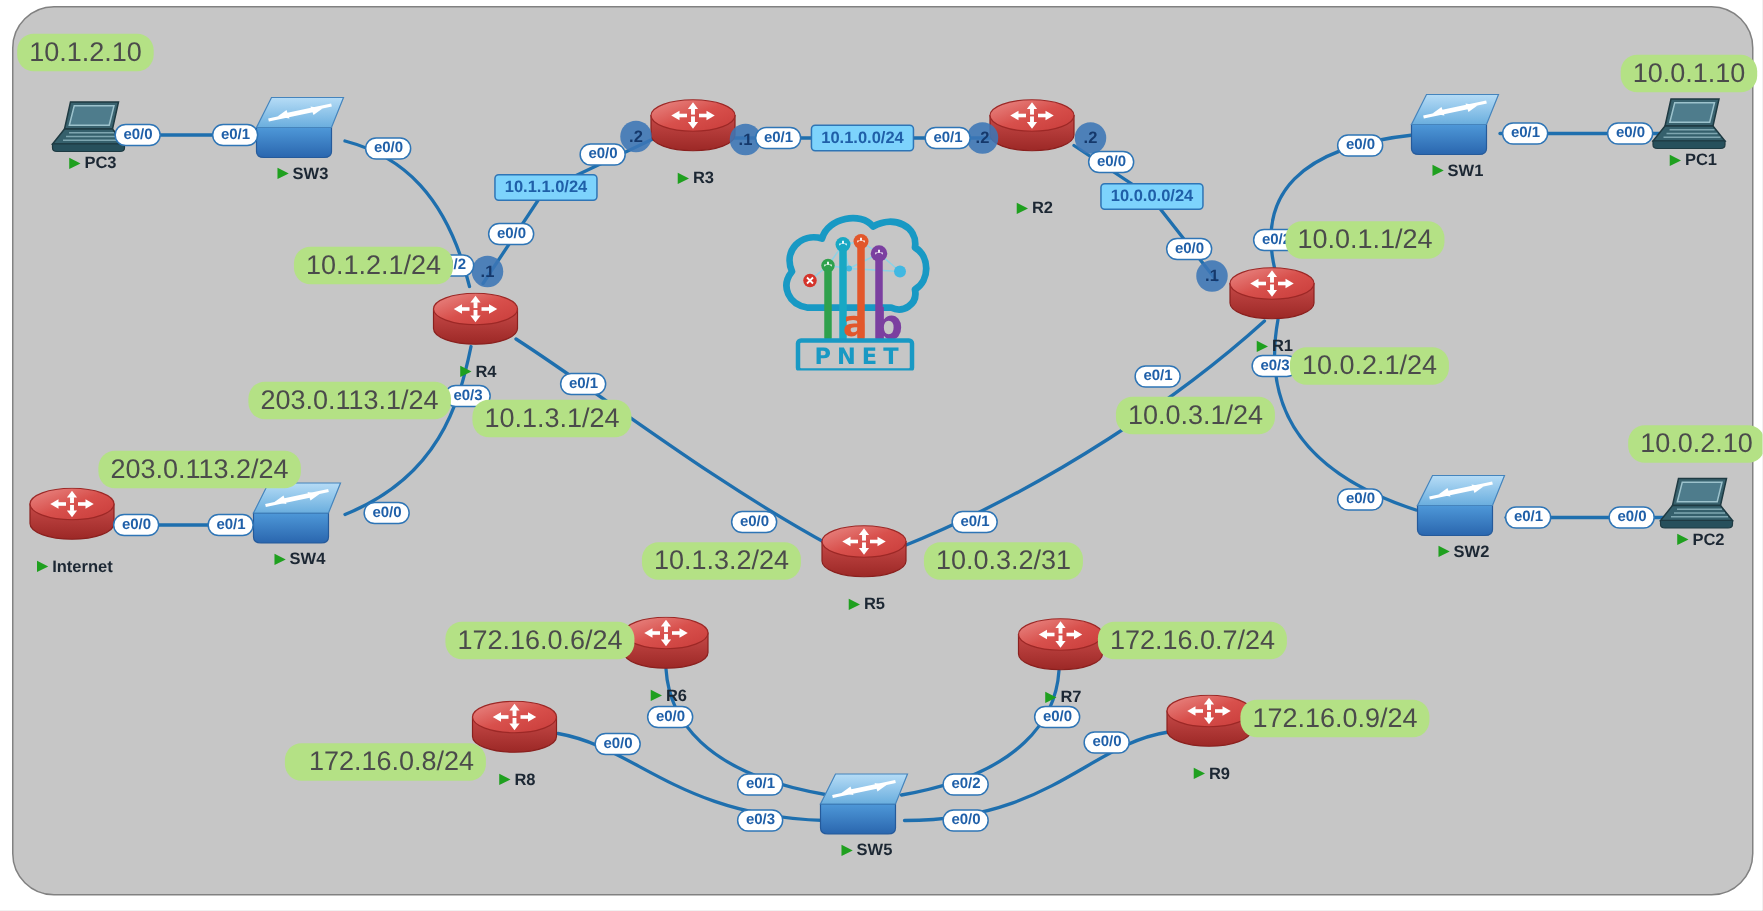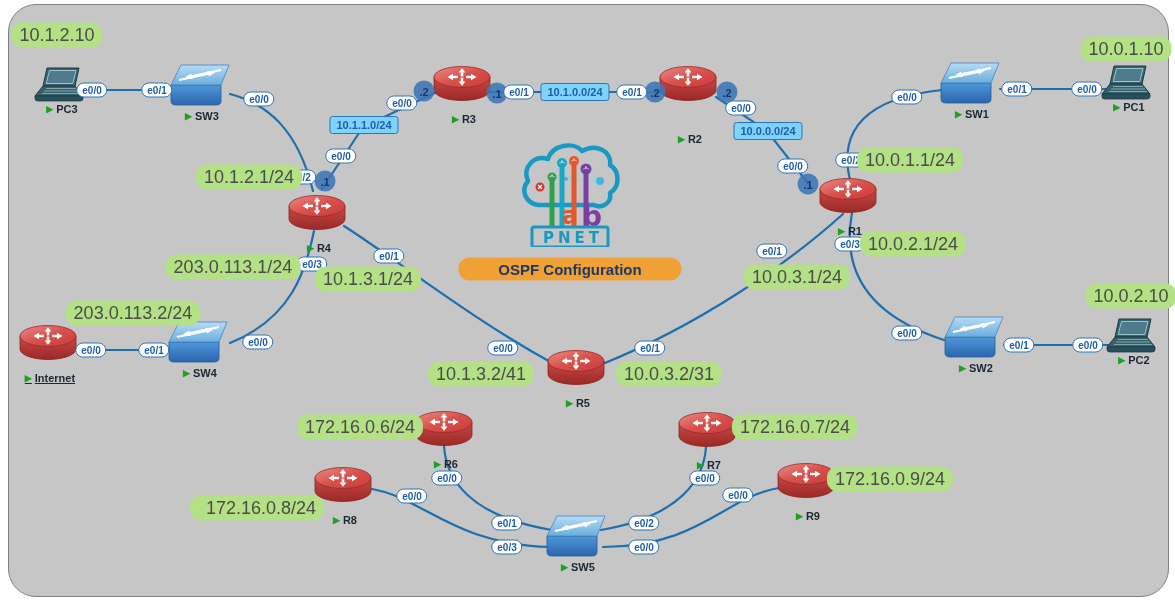--- a/index.html
+++ b/index.html
@@ -78,21 +78,20 @@
       <path d="M44 26 L44 86" stroke="#18a8c4" stroke-width="5"></path>
       <path d="M56 24 L56 86" stroke="#e2572b" stroke-width="5"></path>
       <path d="M68 32 L68 86" stroke="#7b3fa0" stroke-width="5"></path>
     </g>
     <text x="60" y="85" text-anchor="end" font-family="DejaVu Sans, sans-serif" font-size="24" font-weight="bold" fill="#e2572b">a</text>
     <text x="64" y="87" text-anchor="start" font-family="DejaVu Sans, sans-serif" font-size="28" font-weight="bold" fill="#7b3fa0">b</text>
     <rect x="14" y="88" width="76" height="20" rx="2" fill="none" stroke="#1899c4" stroke-width="3"></rect>
     <text x="55" y="103.5" text-anchor="middle" font-family="DejaVu Sans, sans-serif" font-size="15" font-weight="bold" letter-spacing="4" fill="#1899c4">PNET</text>
   </svg>
 
-  <div id="banner">OSPF Configuration</div>
 <div class="device" style="left: 34px; top: 67px; width: 52px; height: 38px;">
       <svg viewBox="0 0 52 38">
         <path d="M13 1 L45 1 L41 19 L9 19 Z" fill="#39626e" stroke="#1e3a42" stroke-width="1"></path>
         <path d="M15.5 3.5 L42 3.5 L38.8 16.5 L12.2 16.5 Z" fill="#4e7c8c" stroke="#9cc2cc" stroke-width="1"></path>
         <path d="M9 19 L41 19 L49 29 L1 29 Z" fill="#35606c" stroke="#1e3a42" stroke-width="1"></path>
         <path d="M12 21.5 L42 21.5 M10 24 L44 24 M8 26.5 L46 26.5" stroke="#7ea6b0" stroke-width="1" fill="none"></path>
         <path d="M1 29 L49 29 L49 31.5 Q49 34 46 34 L4 34 Q1 34 1 31.5 Z" fill="#27505c" stroke="#1e3a42" stroke-width="0.8"></path>
       </svg>
     </div>
     <div class="dev-label" style="left: 20px; top: 103px;"><span class="tri">▶</span><span>PC3</span></div>
@@ -345,21 +344,21 @@
           <rect x="27.7" y="6.4" width="2.6" height="4"></rect>
           <path d="M29 19.8 L25.6 15.4 L32.4 15.4 Z"></path>
           <rect x="27.7" y="11.6" width="2.6" height="4"></rect>
           <path d="M14.5 11 L20 7.8 L20 14.2 Z"></path>
           <rect x="19.5" y="9.8" width="5.5" height="2.4"></rect>
           <path d="M43.5 11 L38 7.8 L38 14.2 Z"></path>
           <rect x="33" y="9.8" width="5.5" height="2.4"></rect>
         </g>
       </svg>
     </div>
-    <div class="dev-label" style="left: 8px; top: 372px; text-decoration: underline;"><span class="tri">▶</span><span>Internet</span></div>
+    <div class="dev-label" style="left: 8px; top: 372px;"><span class="tri">▶</span><span>Internet</span></div>
     <div class="device" style="left: 167px; top: 321px; width: 62px; height: 42px;">
       <svg viewBox="0 0 62 42">
         <defs>
           <linearGradient id="st" x1="0" y1="0" x2="0" y2="1">
             <stop offset="0" stop-color="#b6dcf6"></stop>
             <stop offset="1" stop-color="#6aaede"></stop>
           </linearGradient>
           <linearGradient id="sf" x1="0" y1="0" x2="0" y2="1">
             <stop offset="0" stop-color="#4e98d8"></stop>
             <stop offset="1" stop-color="#2a66ae"></stop>
@@ -552,21 +551,21 @@
     <div class="badge" style="left: 705px; top: 478px;">e0/0</div>
     <div class="badge" style="left: 738px; top: 495px;">e0/0</div>
     <div class="netbox" style="left: 364px; top: 125px;">10.1.1.0/24</div>
     <div class="netbox" style="left: 575px; top: 92px;">10.1.0.0/24</div>
     <div class="netbox" style="left: 768px; top: 131px;">10.0.0.0/24</div>
     <div class="pill" style="left: 57px; top: 35px;">10.1.2.10</div>
     <div class="pill" style="left: 249px; top: 177px;">10.1.2.1/24</div>
     <div class="pill" style="left: 233px; top: 267px;">203.0.113.1/24</div>
     <div class="pill" style="left: 133px; top: 313px;">203.0.113.2/24</div>
     <div class="pill" style="left: 368px; top: 279px; text-align: center;">10.1.3.1/24</div>
-    <div class="pill" style="left: 481px; top: 374px;">10.1.3.2/41</div>
+    <div class="pill" style="left: 481px; top: 374px;">10.1.3.2/24</div>
     <div class="pill" style="left: 669px; top: 374px;">10.0.3.2/31</div>
     <div class="pill" style="left: 797px; top: 277px;">10.0.3.1/24</div>
     <div class="pill" style="left: 913px; top: 244px;">10.0.2.1/24</div>
     <div class="pill" style="left: 910px; top: 160px;">10.0.1.1/24</div>
     <div class="pill" style="left: 1126px; top: 49px;">10.0.1.10</div>
     <div class="pill" style="left: 1131px; top: 296px;">10.0.2.10</div>
     <div class="pill" style="left: 360px; top: 427px;">172.16.0.6/24</div>
     <div class="pill" style="left: 795px; top: 427px;">172.16.0.7/24</div>
     <div class="pill" style="left: 257px; top: 508px; padding-left: 16px;">172.16.0.8/24</div>
     <div class="pill" style="left: 890px; top: 479px;">172.16.0.9/24</div>

